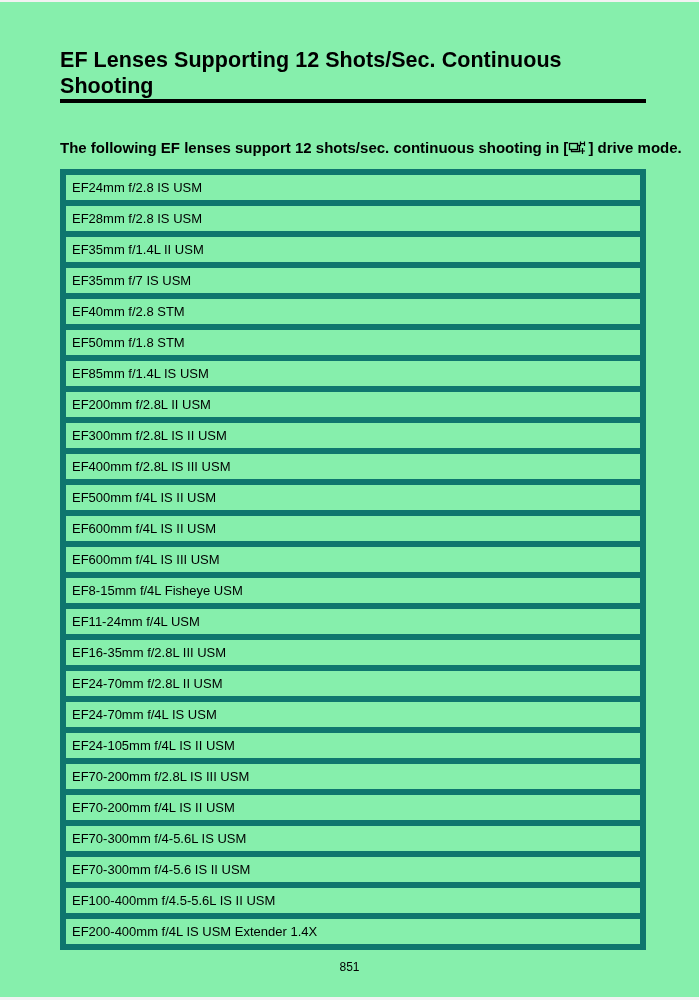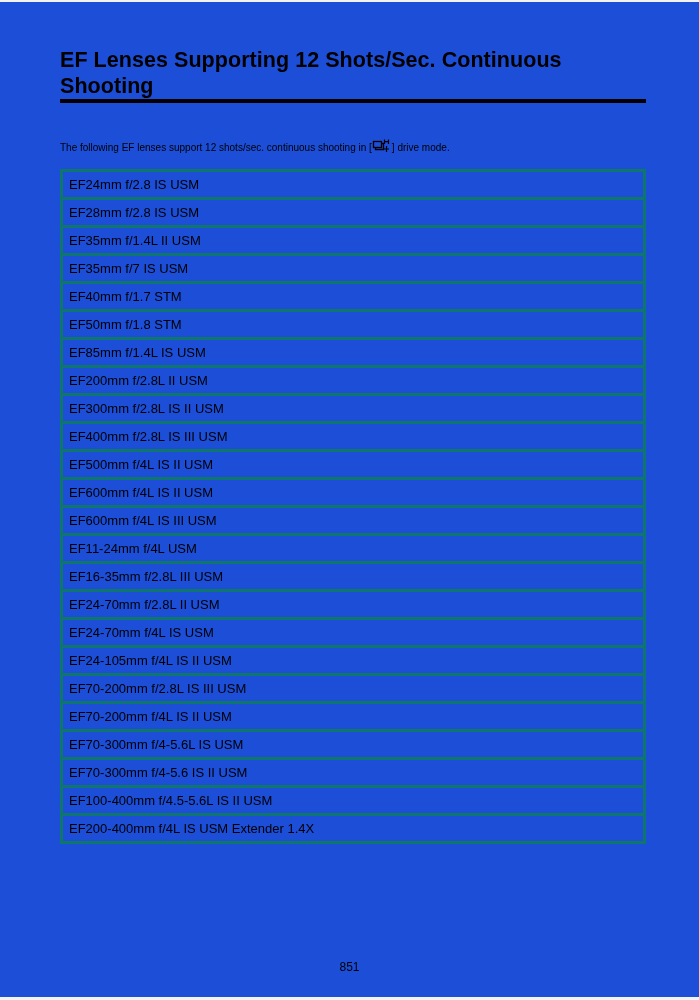--- a/index.html
+++ b/index.html
@@ -14,21 +14,21 @@
       overflow: hidden;
       font-family: "Liberation Sans", sans-serif;
       color: #000;
     }
     .page {
       position: absolute;
       left: 0;
       top: 2px;
       width: 699px;
       height: 995px;
-      background: #1d4ed8;
+      background: #86efac;
     }
     .title {
       position: absolute;
       left: 60px;
       top: 45px;
       width: 586px;
       font-size: 21.5px;
       font-weight: bold;
       line-height: 26px;
       margin: 0;
@@ -39,43 +39,44 @@
       left: 60px;
       top: 97px;
       width: 586px;
       height: 4px;
       background: #000;
     }
     .intro {
       position: absolute;
       left: 60px;
       top: 137px;
-      font-size: 10px;
+      font-size: 15px;
       line-height: 18px;
       white-space: nowrap;
+      font-weight: bold;
     }
     .drive-icon {
       display: inline-block;
       position: relative;
       width: 20px;
       height: 14px;
       vertical-align: -2px;
     }
     .drive-icon svg {
       display: block;
     }
     table.lenses {
       position: absolute;
       left: 60px;
       top: 167px;
       width: 586px;
       border-collapse: collapse;
     }
     table.lenses td {
-      border: 3px solid #0f766e;
+      border: 6px solid #0f766e;
       height: 25px;
       padding: 0 0 0 6px;
       font-size: 13px;
       line-height: 25px;
       white-space: nowrap;
     }
     .page-number {
       position: absolute;
       left: 0;
       width: 699px;
@@ -108,21 +109,21 @@
         <tr>
           <td>EF28mm f/2.8 IS USM</td>
         </tr>
         <tr>
           <td>EF35mm f/1.4L II USM</td>
         </tr>
         <tr>
           <td>EF35mm f/7 IS USM</td>
         </tr>
         <tr>
-          <td>EF40mm f/1.7 STM</td>
+          <td>EF40mm f/2.8 STM</td>
         </tr>
         <tr>
           <td>EF50mm f/1.8 STM</td>
         </tr>
         <tr>
           <td>EF85mm f/1.4L IS USM</td>
         </tr>
         <tr>
           <td>EF200mm f/2.8L II USM</td>
         </tr>
@@ -133,20 +134,23 @@
           <td>EF400mm f/2.8L IS III USM</td>
         </tr>
         <tr>
           <td>EF500mm f/4L IS II USM</td>
         </tr>
         <tr>
           <td>EF600mm f/4L IS II USM</td>
         </tr>
         <tr>
           <td>EF600mm f/4L IS III USM</td>
+        </tr>
+        <tr>
+          <td>EF8-15mm f/4L Fisheye USM</td>
         </tr>
         <tr>
           <td>EF11-24mm f/4L USM</td>
         </tr>
         <tr>
           <td>EF16-35mm f/2.8L III USM</td>
         </tr>
         <tr>
           <td>EF24-70mm f/2.8L II USM</td>
         </tr>

